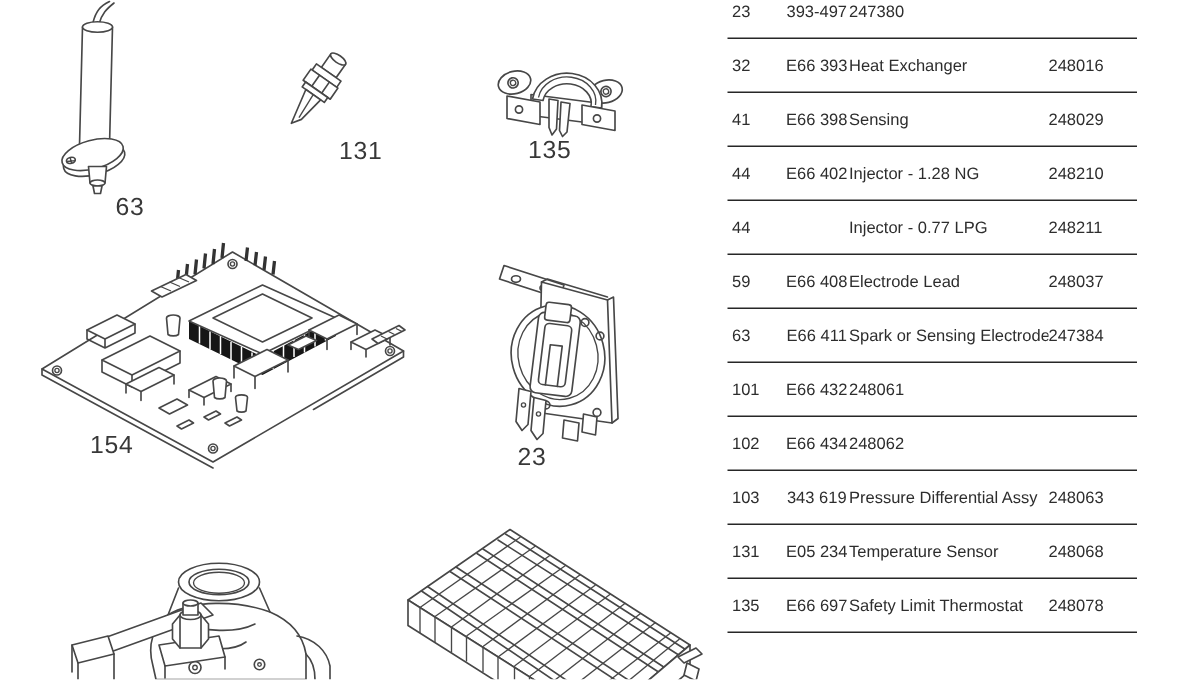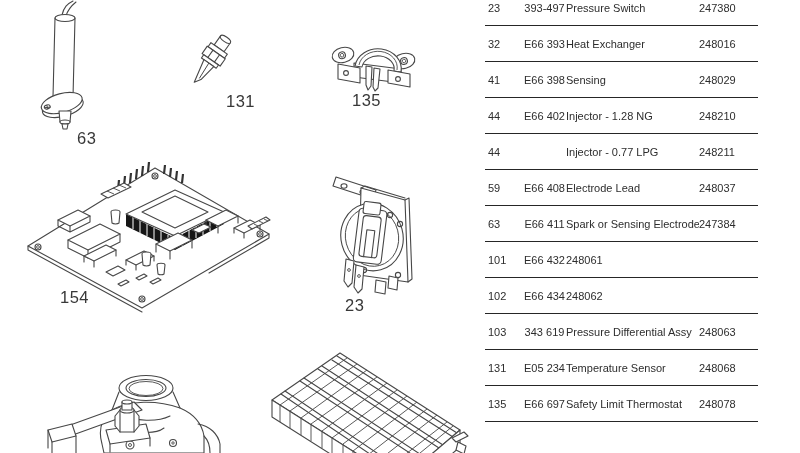--- a/index.html
+++ b/index.html
@@ -254,21 +254,20 @@
   <div class="part-label" style="left:77px;top:129px">63</div>
   <div class="part-label" style="left:226px;top:92px">131</div>
   <div class="part-label" style="left:352px;top:91px">135</div>
   <div class="part-label" style="left:60px;top:288px">154</div>
   <div class="part-label" style="left:345px;top:296px">23</div>
 
   <div class="ptable">
     <div class="prow">
       <span class="c-item">23</span>
       <span class="c-code">393-497</span>
-      <span class="c-desc">Pressure Switch</span>
       <span class="c-stock">247380</span>
     </div>
     <div class="prow">
       <span class="c-item">32</span>
       <span class="c-code">E66 393</span>
       <span class="c-desc">Heat Exchanger</span>
       <span class="c-stock">248016</span>
     </div>
     <div class="prow">
       <span class="c-item">41</span>

